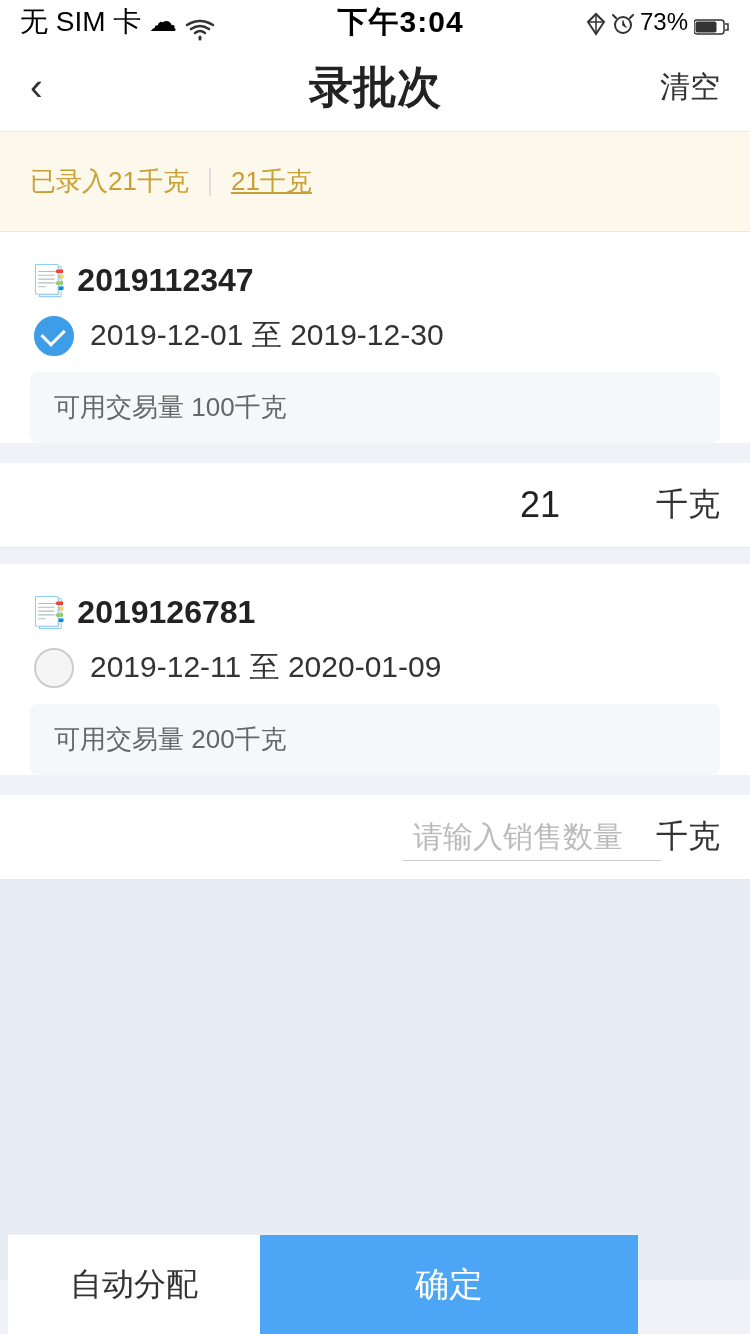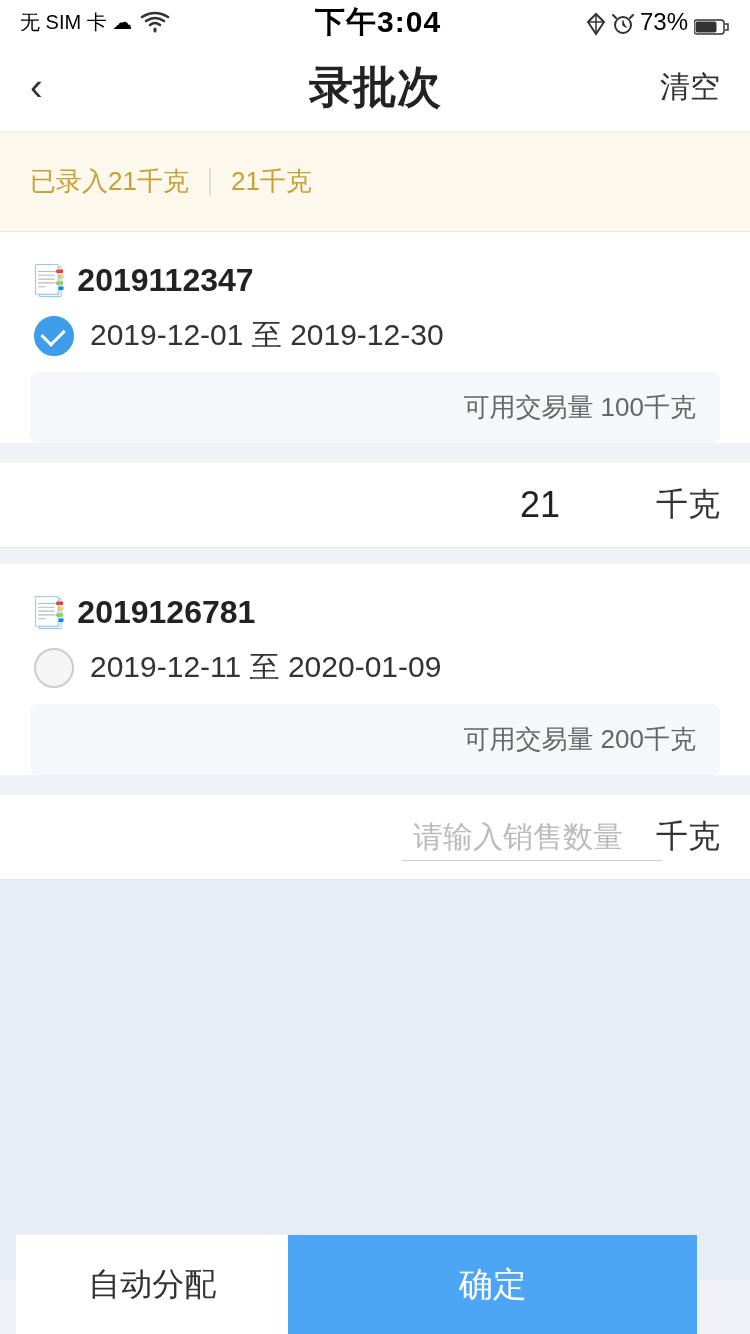--- a/index.html
+++ b/index.html
@@ -18,23 +18,23 @@
       background: #fff;
       display: flex;
       align-items: center;
       justify-content: space-between;
       padding: 0 20px;
       font-size: 28px;
       font-weight: 500;
     }
     .status-left {
       display: flex;
-      align-items: center;
+      align-items: flex-end;
       gap: 8px;
-      font-size: 20px;
+      font-size: 28px;
     }
     .status-center {
       font-size: 30px;
       font-weight: 600;
       letter-spacing: 1px;
     }
     .status-right {
       display: flex;
       align-items: flex-end;
       gap: 6px;
@@ -82,20 +82,21 @@
       color: #c8a035;
     }
     .info-divider {
       width: 2px;
       height: 28px;
       background: #ddd;
     }
     .info-value {
       font-size: 26px;
       color: #c8a035;
+      text-decoration: underline;
     }
 
     
     .batch-item {
       background: #fff;
       padding: 30px 30px 0 30px;
     }
 
     .batch-header {
       display: flex;
@@ -151,21 +152,20 @@
     }
 
     .availability-box {
       margin: 0 0 0 0;
       background: #f5f7fa;
       border-radius: 8px;
       padding: 18px 24px;
       font-size: 26px;
       color: #666;
       margin-bottom: 20px;
-      text-align: right;
     }
 
     
     .amount-row {
       display: flex;
       align-items: center;
       justify-content: flex-end;
       gap: 16px;
       padding: 20px 30px 20px 0;
       border-bottom: 1px solid #e8e8e8;
@@ -228,22 +228,22 @@
     .empty-area {
       background: #e8ecf4;
       flex: 1;
       min-height: 400px;
     }
 
     
     .bottom-bar {
       position: fixed;
       bottom: 0;
-      left: 16px;
-      width: 681px;
+      left: 8px;
+      width: 630px;
       height: 100px;
       display: flex;
       background: #ec4899;
       border-top: 1px solid #eee;
     }
     .btn-auto {
       flex: 1;
       display: flex;
       align-items: center;
       justify-content: center;

